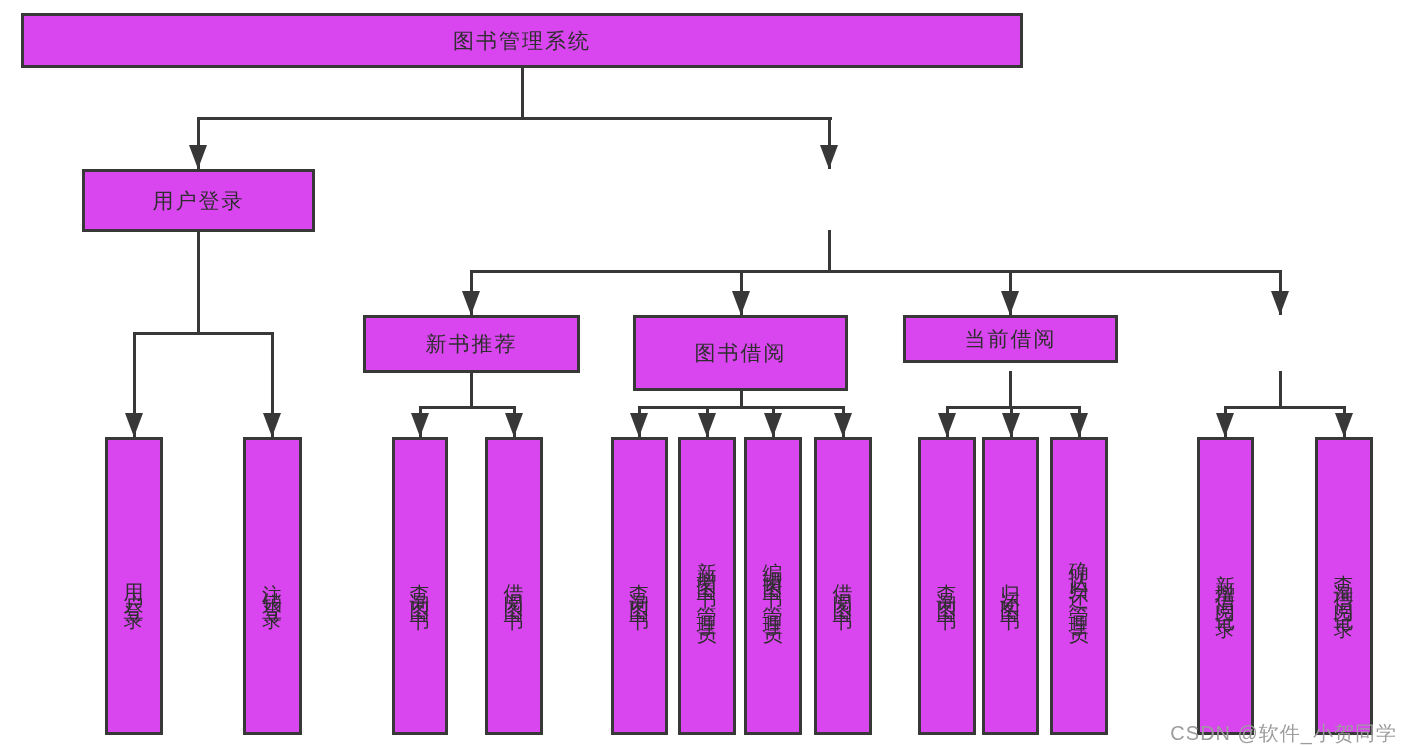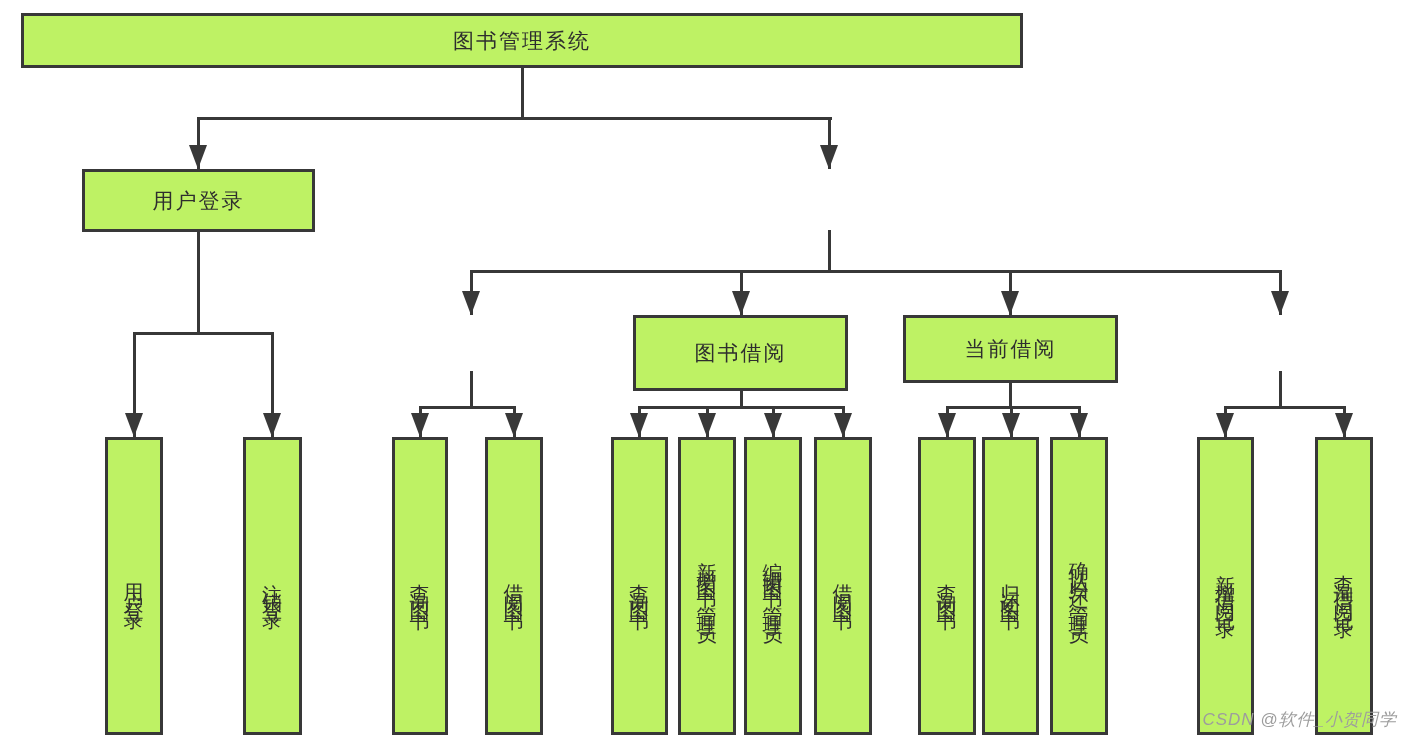--- a/index.html
+++ b/index.html
@@ -9,21 +9,21 @@
     position: relative; overflow: hidden;
     font-family: "Liberation Sans", sans-serif;
     color: var(--text, #2e2e2e);
   }
   .canvas { position: absolute; inset: 0; background: var(--background, #ffffff); }
 
   
   .node {
     position: absolute;
     border: 3px solid var(--line, #383838);
-    background: #bef264;
+    background: #d946ef;
     display: flex; align-items: center; justify-content: center;
     z-index: 2;
   }
   .node-h { font-size: 21px; letter-spacing: 2px; }
   .node-v .vtext {
     writing-mode: vertical-rl;
     text-orientation: mixed;
     font-size: 20px;
     letter-spacing: 9px;
     line-height: 1.1;
@@ -36,27 +36,26 @@
   .vline { width: 3px; }
   .arrowhead {
     position: absolute; width: 0; height: 0; z-index: 1;
     border-left: 9px solid transparent;
     border-right: 9px solid transparent;
     border-top: 24px solid var(--line, #383838);
   }
 
   .watermark {
     position: absolute;
-    right: 8px; bottom: 16px;
-    font-size: 17px;
+    right: 8px; bottom: 0;
+    font-size: 20px;
     letter-spacing: 1px;
     color: var(--watermark, #9d9d9d);
     z-index: 5;
     white-space: nowrap;
-    font-style: italic;
   }
 </style>
 </head>
 <body>
 
 <div class="canvas">
 
   <div class="node node-h" style="left:21px; top:13px; width:1002px; height:55px;">
     <span>图书管理系统</span>
   </div>
@@ -83,24 +82,27 @@
   <div class="hline" style="left:469.5px; top:270px; width:812px;"></div>
   <div class="vline" style="left:469.5px; top:270px; height:45px;"></div>
   <div class="arrowhead" style="left:462px; top:291px;"></div>
   <div class="vline" style="left:739.5px; top:270px; height:45px;"></div>
   <div class="arrowhead" style="left:732px; top:291px;"></div>
   <div class="vline" style="left:1008.5px; top:270px; height:45px;"></div>
   <div class="arrowhead" style="left:1001px; top:291px;"></div>
   <div class="vline" style="left:1278.5px; top:270px; height:45px;"></div>
   <div class="arrowhead" style="left:1271px; top:291px;"></div>
 
+  <div class="node node-h" style="left:363px; top:315px; width:217px; height:58px;">
+    <span>新书推荐</span>
+  </div>
   <div class="node node-h" style="left:633px; top:315px; width:215px; height:76px;">
     <span>图书借阅</span>
   </div>
-  <div class="node node-h" style="left:903px; top:315px; width:215px; height:68px;">
+  <div class="node node-h" style="left:903px; top:315px; width:215px; height:48px;">
     <span>当前借阅</span>
   </div>
 
   <div class="vline" style="left:469.5px; top:371px; height:38px;"></div>
   <div class="hline" style="left:418.5px; top:406px; width:97px;"></div>
   <div class="vline" style="left:418.5px; top:406px; height:31px;"></div>
   <div class="arrowhead" style="left:411px; top:413px;"></div>
   <div class="vline" style="left:512.5px; top:406px; height:31px;"></div>
   <div class="arrowhead" style="left:505px; top:413px;"></div>
 

